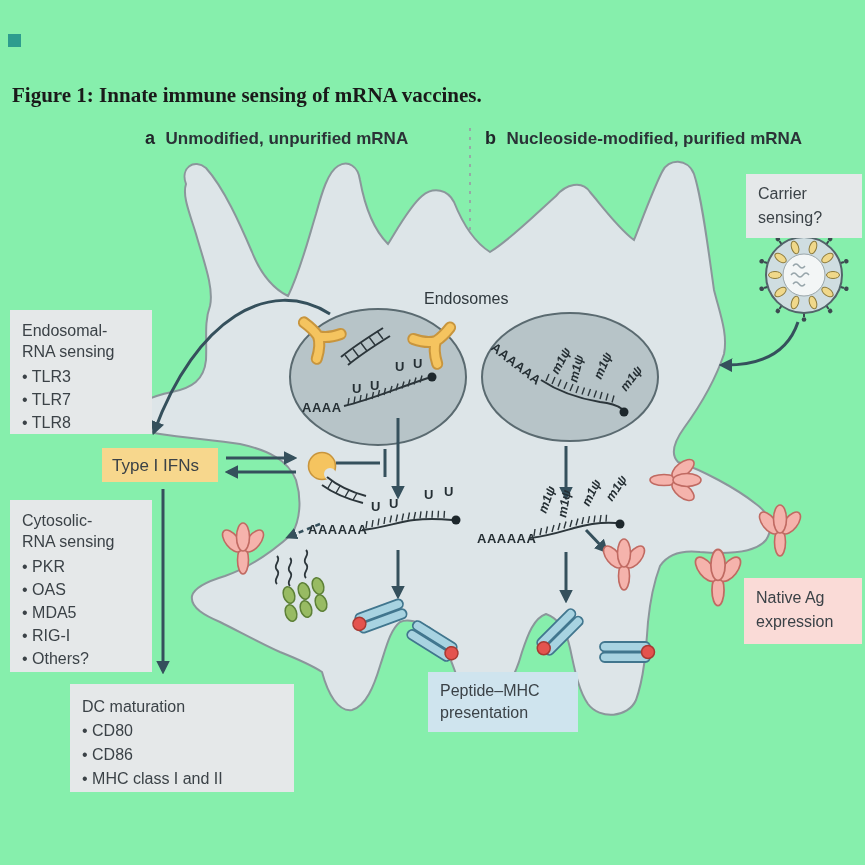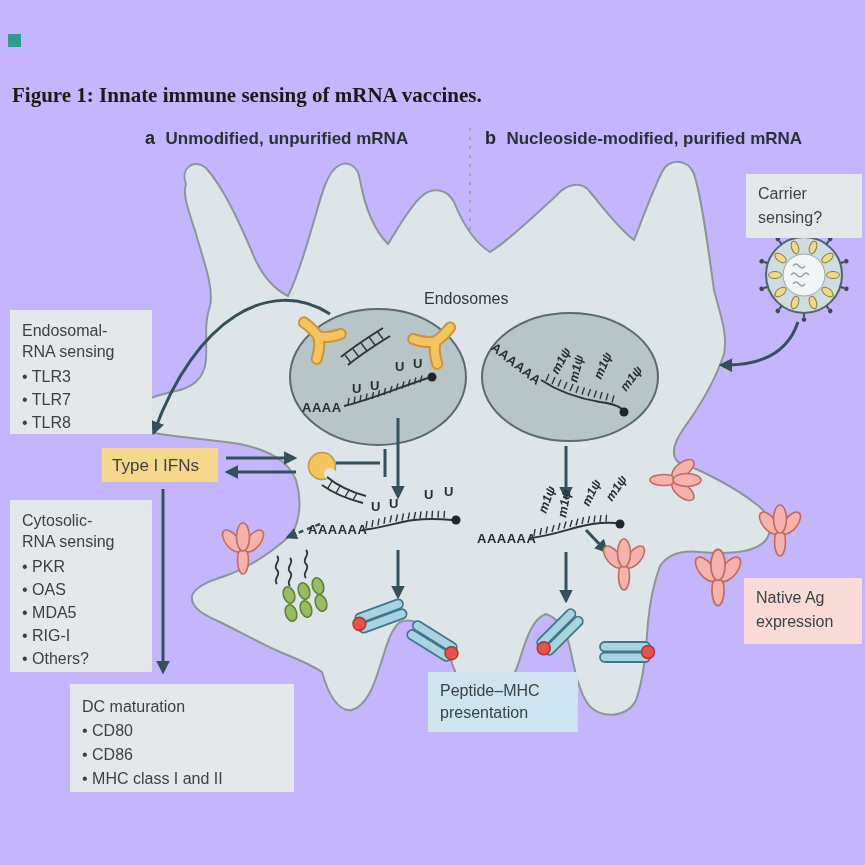--- a/index.html
+++ b/index.html
@@ -1,16 +1,16 @@
 <!DOCTYPE html>
 <html><head>
 <meta charset="utf-8">
 <style>
   html,body{margin:0;padding:0;background:#fff;}
-  #fig{position:relative;width:865px;height:865px;background:#c4b5fd;overflow:hidden;}
+  #fig{position:relative;width:865px;height:865px;background:#86efac;overflow:hidden;}
   text{font-family:"Liberation Sans","DejaVu Sans",sans-serif;}
   .title{font-family:"Liberation Serif","DejaVu Serif",serif;font-weight:bold;font-size:21px;fill:#1a1a1a;}
   .phead{font-weight:700;font-size:17px;fill:#2b3237;}
   .plabel{font-weight:800;font-size:18px;fill:#20262a;}
   .boxtext{font-size:16px;fill:#3b4247;}
   .elabel{font-size:16px;fill:#2f383d;}
   .rna-a{font-size:13px;font-weight:600;fill:#252f34;letter-spacing:0.5px;}
   .rna-u{font-size:13px;font-weight:600;fill:#252f34;}
   .m1psi{font-size:12.5px;font-style:italic;font-weight:600;fill:#252f34;}
   .cell{fill:#dde5e8;stroke:#8b969b;stroke-width:2;}

